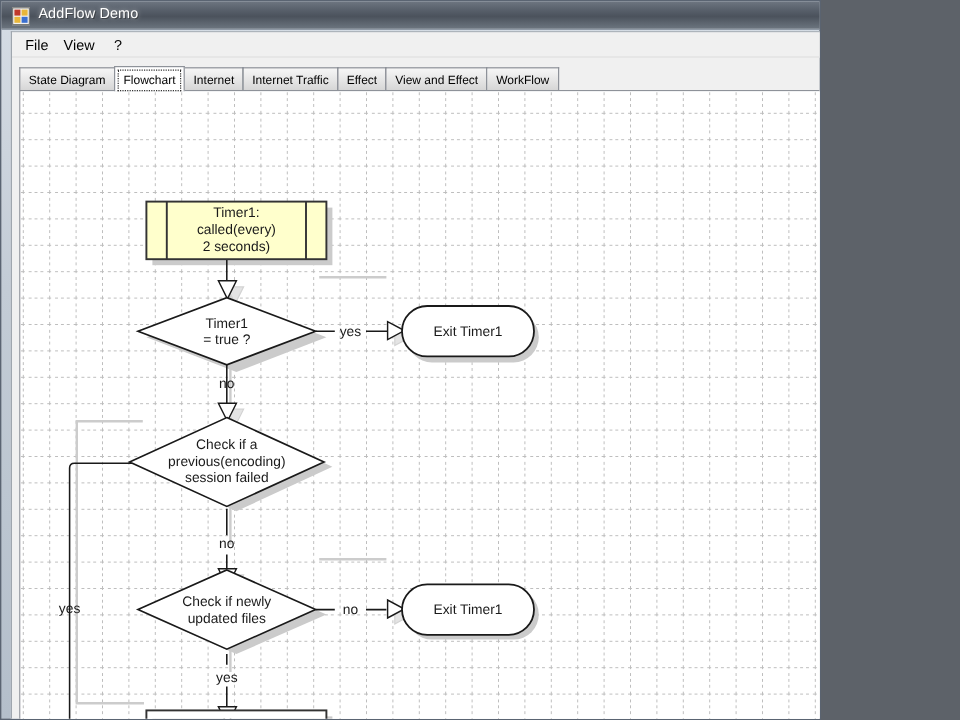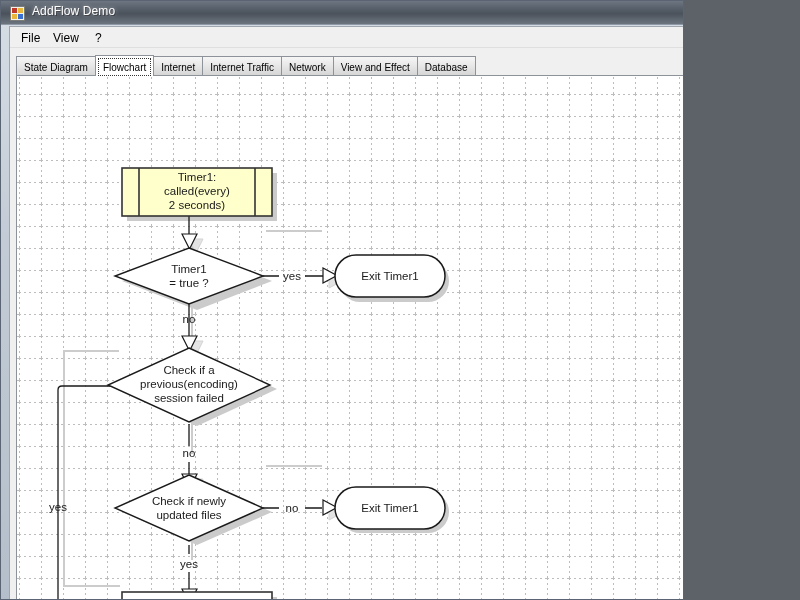--- a/index.html
+++ b/index.html
@@ -159,23 +159,23 @@
       <div class="mi mi-file">File</div>
       <div class="mi mi-view">View</div>
       <div class="mi mi-help">?</div>
     </div>
 
     <div class="tabstrip">
       <div class="tab"><span>State Diagram</span></div>
       <div class="tab sel"><span class="focusring"></span><span>Flowchart</span></div>
       <div class="tab"><span>Internet</span></div>
       <div class="tab"><span>Internet Traffic</span></div>
-      <div class="tab"><span>Network</span></div>
+      <div class="tab"><span>Effect</span></div>
       <div class="tab"><span>View and Effect</span></div>
-      <div class="tab"><span>Database</span></div>
+      <div class="tab"><span>WorkFlow</span></div>
     </div>
 
     <div class="canvas-wrap">
       <svg class="diagram" viewBox="0 0 772 526">
 
         <defs>
           <pattern id="gridpat" width="22" height="22" patternUnits="userSpaceOnUse" patternTransform="translate(2,-4)">
             <path d="M0 0 H22" stroke="#bdbdbd" stroke-width="1" stroke-dasharray="2 3" shape-rendering="crispEdges"></path>
             <path d="M0 0 V22" stroke="#bdbdbd" stroke-width="1" stroke-dasharray="2 3" shape-rendering="crispEdges"></path>
           </pattern>

